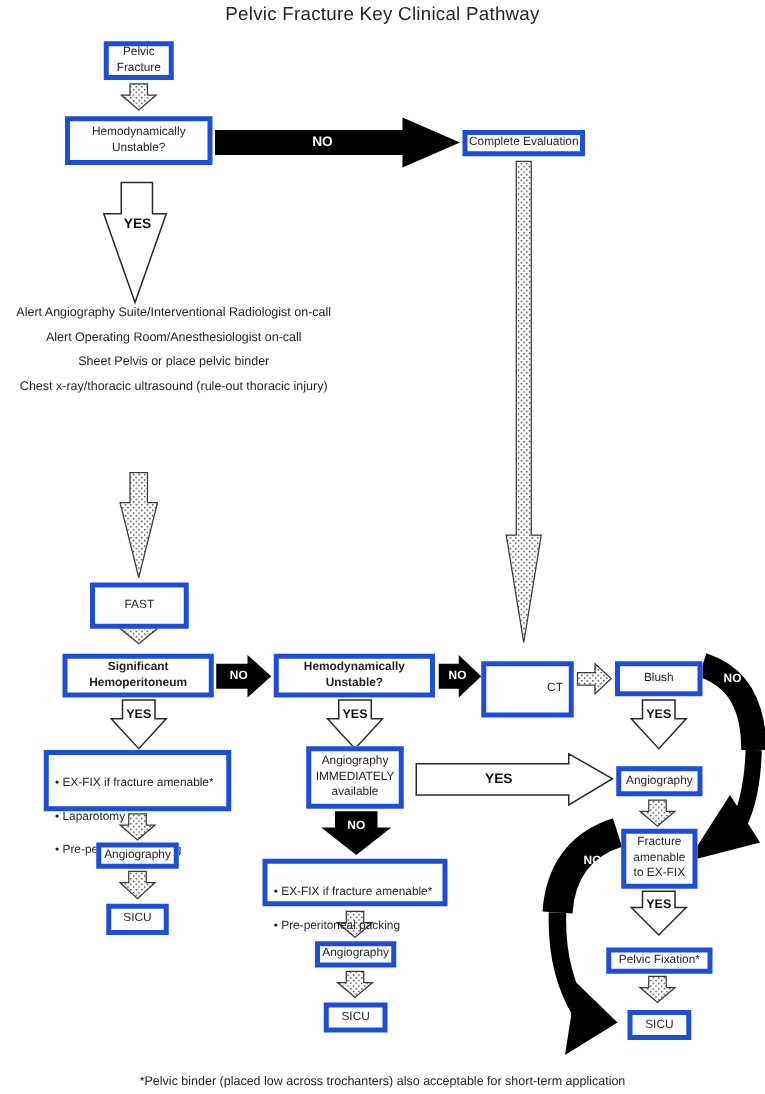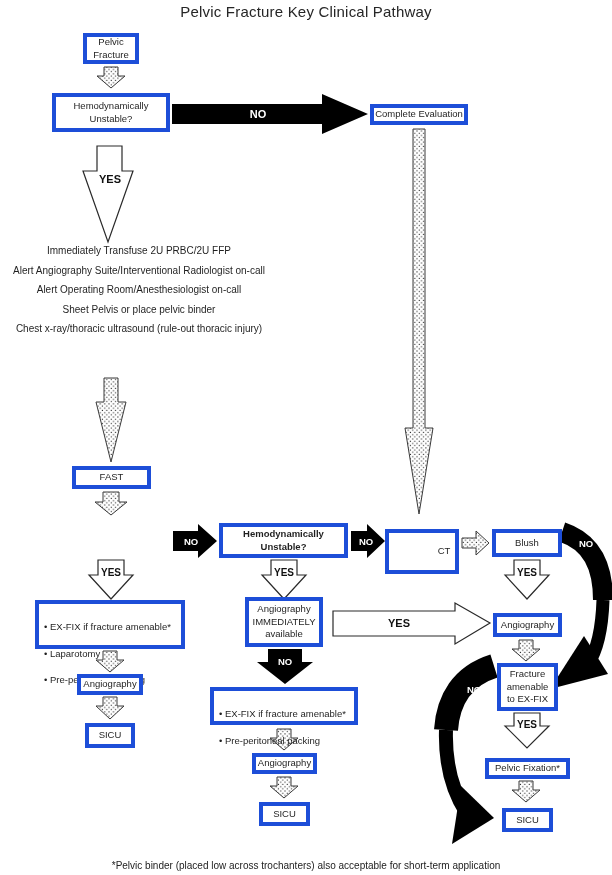--- a/index.html
+++ b/index.html
@@ -76,21 +76,23 @@
       <path d="M 446 730 C 445 762 452 790 466 812" fill="none" stroke="#000000" stroke-width="14"></path>
       <polygon points="461,786 452,844 494,818" fill="#000000"></polygon>
     </g>
   </svg>
 
   <div class="box" style="left:83px;top:33px;width:56px;height:31px;">Pelvic
 Fracture</div>
   <div class="box" style="left:52px;top:93px;width:118px;height:39px;">Hemodynamically
 Unstable?</div>
   <div class="box" style="left:370px;top:104px;width:98px;height:21px;">Complete Evaluation</div>
-  <div class="box" style="left:72px;top:466px;width:79px;height:23px;text-align:right;">FAST</div>
+  <div class="box" style="left:72px;top:466px;width:79px;height:37px;text-align:right;">FAST</div>
+  <div class="box bold" style="left:50px;top:523px;width:121px;height:35px;">Significant
+Hemoperitoneum</div>
   <div class="box bold" style="left:219px;top:523px;width:129px;height:35px;">Hemodynamically
 Unstable?</div>
   <div class="box" style="left:385px;top:529px;width:74px;height:45px;padding-left:44px;">CT</div>
   <div class="box" style="left:492px;top:529px;width:70px;height:28px;">Blush</div>
 
   <div class="box bullets" style="left:35px;top:600px;width:150px;height:49px;">
     <ul>
       <li>EX-FIX if fracture amenable*</li>
       <li>Laparotomy</li>
       <li>Pre-peritoneal packing</li>
@@ -113,21 +115,20 @@
   <div class="box" style="left:497px;top:663px;width:61px;height:48px;">Fracture
 amenable
 to EX-FIX</div>
   <div class="box" style="left:85px;top:723px;width:50px;height:25px;">SICU</div>
   <div class="box" style="left:252px;top:753px;width:65px;height:21px;">Angiography</div>
   <div class="box" style="left:485px;top:758px;width:85px;height:21px;">Pelvic Fixation*</div>
   <div class="box" style="left:259px;top:802px;width:51px;height:24px;">SICU</div>
   <div class="box" style="left:502px;top:808px;width:51px;height:24px;">SICU</div>
 
   <div class="steps">
-    <div>Immediately Transfuse 2U PRBC/2U FFP</div>
     <div>Alert Angiography Suite/Interventional Radiologist on-call</div>
     <div>Alert Operating Room/Anesthesiologist on-call</div>
     <div>Sheet Pelvis or place pelvic binder</div>
     <div>Chest x-ray/thoracic ultrasound (rule-out thoracic injury)</div>
   </div>
 
   <div class="lbl big" style="left:110px;top:179px;">YES</div>
   <div class="lbl" style="left:111px;top:572px;">YES</div>
   <div class="lbl" style="left:284px;top:572px;">YES</div>
   <div class="lbl" style="left:527px;top:572px;">YES</div>

